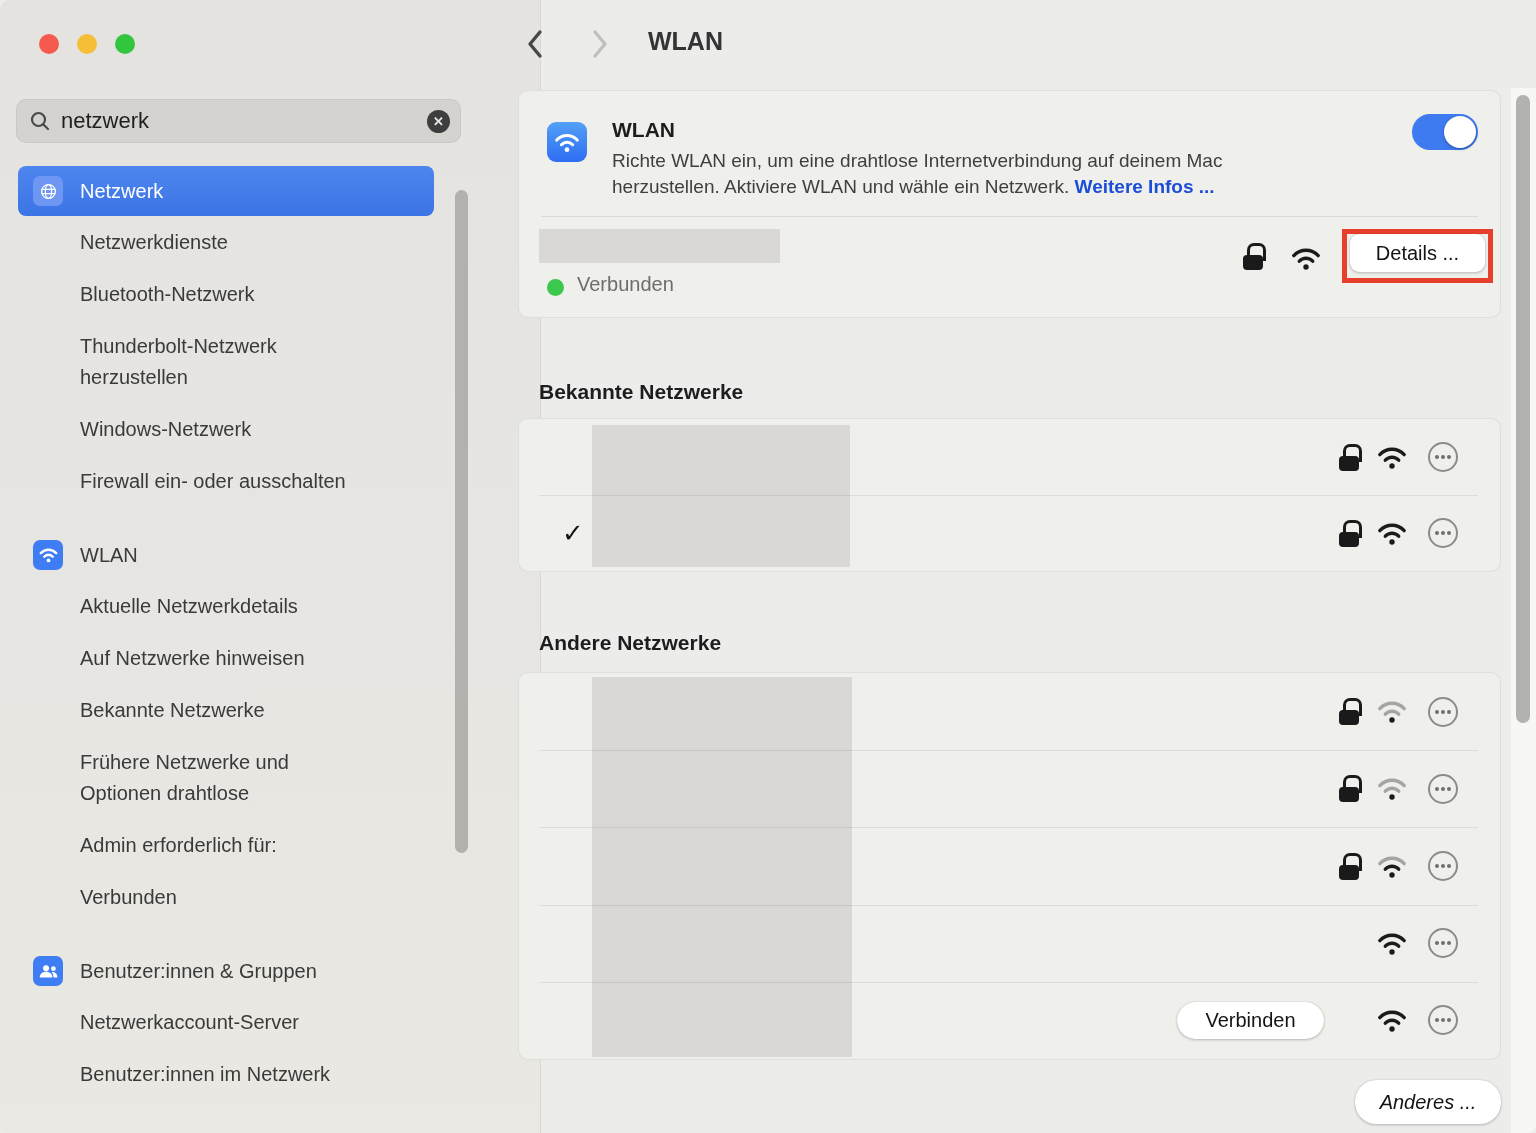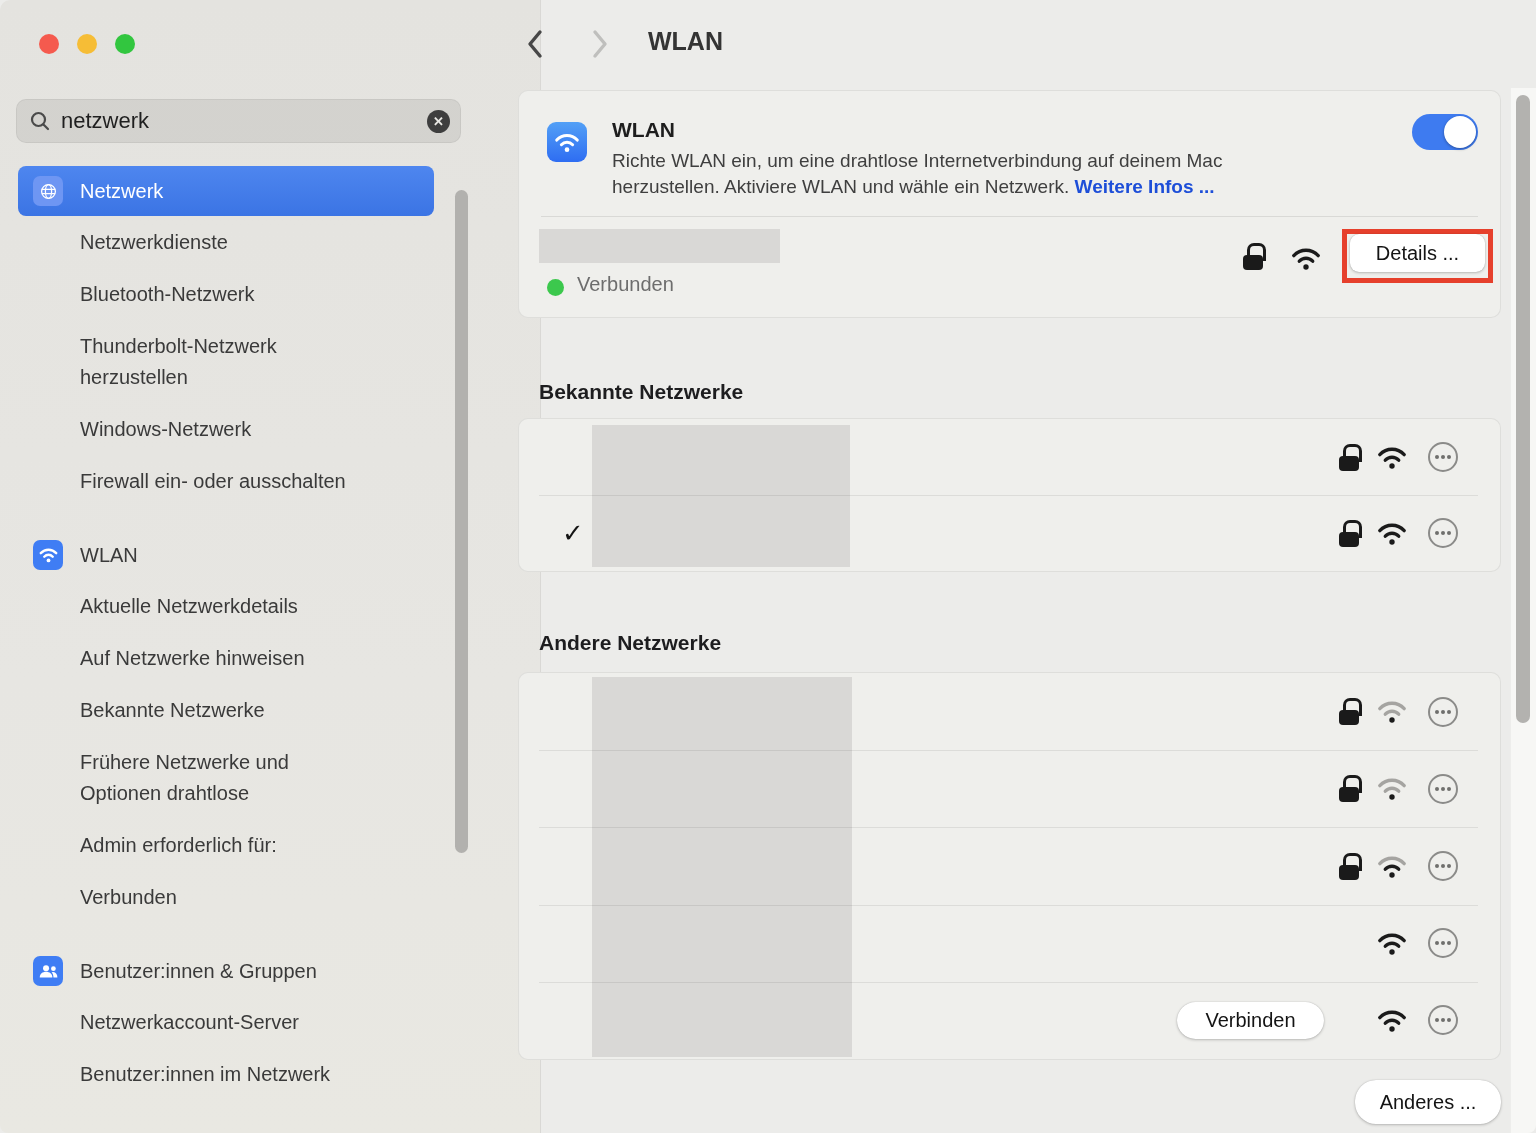--- a/index.html
+++ b/index.html
@@ -152,21 +152,21 @@
     border:2px solid #8b8b89; background:transparent; cursor:default;
     display:flex; align-items:center; justify-content:center; gap:2px;
   }
   .more-btn i { width:4px; height:4px; border-radius:50%; background:#6f6f6d; }
   .action-btn { width:147px; height:37px; border-radius:18.5px; margin-right:15px; }
   .k-redacted { position:absolute; left:73px; top:6px; width:258px; height:142px; z-index:0; }
   .o-redacted { position:absolute; left:73px; top:4px; width:260px; height:380px; z-index:0; }
   .net-row > * { position:relative; z-index:1; }
 
   .footer-row { display:flex; justify-content:flex-end; margin-top:20px; }
-  .other-btn { width:146px; height:44px; border-radius:21px; }
+  .other-btn { width:146px; height:44px; border-radius:21px;font-style:italic; }
 
   
   .m-scrolltrack {
     position:absolute; right:0; top:88px; bottom:0; width:26px;
     background:#f7f7f5; border-left:1px solid rgba(0,0,0,0.04);
   }
   .m-scrollthumb {
     position:absolute; right:6px; top:7px; width:14px; height:628px;
     border-radius:7px; background:#b3b2af;
   }

